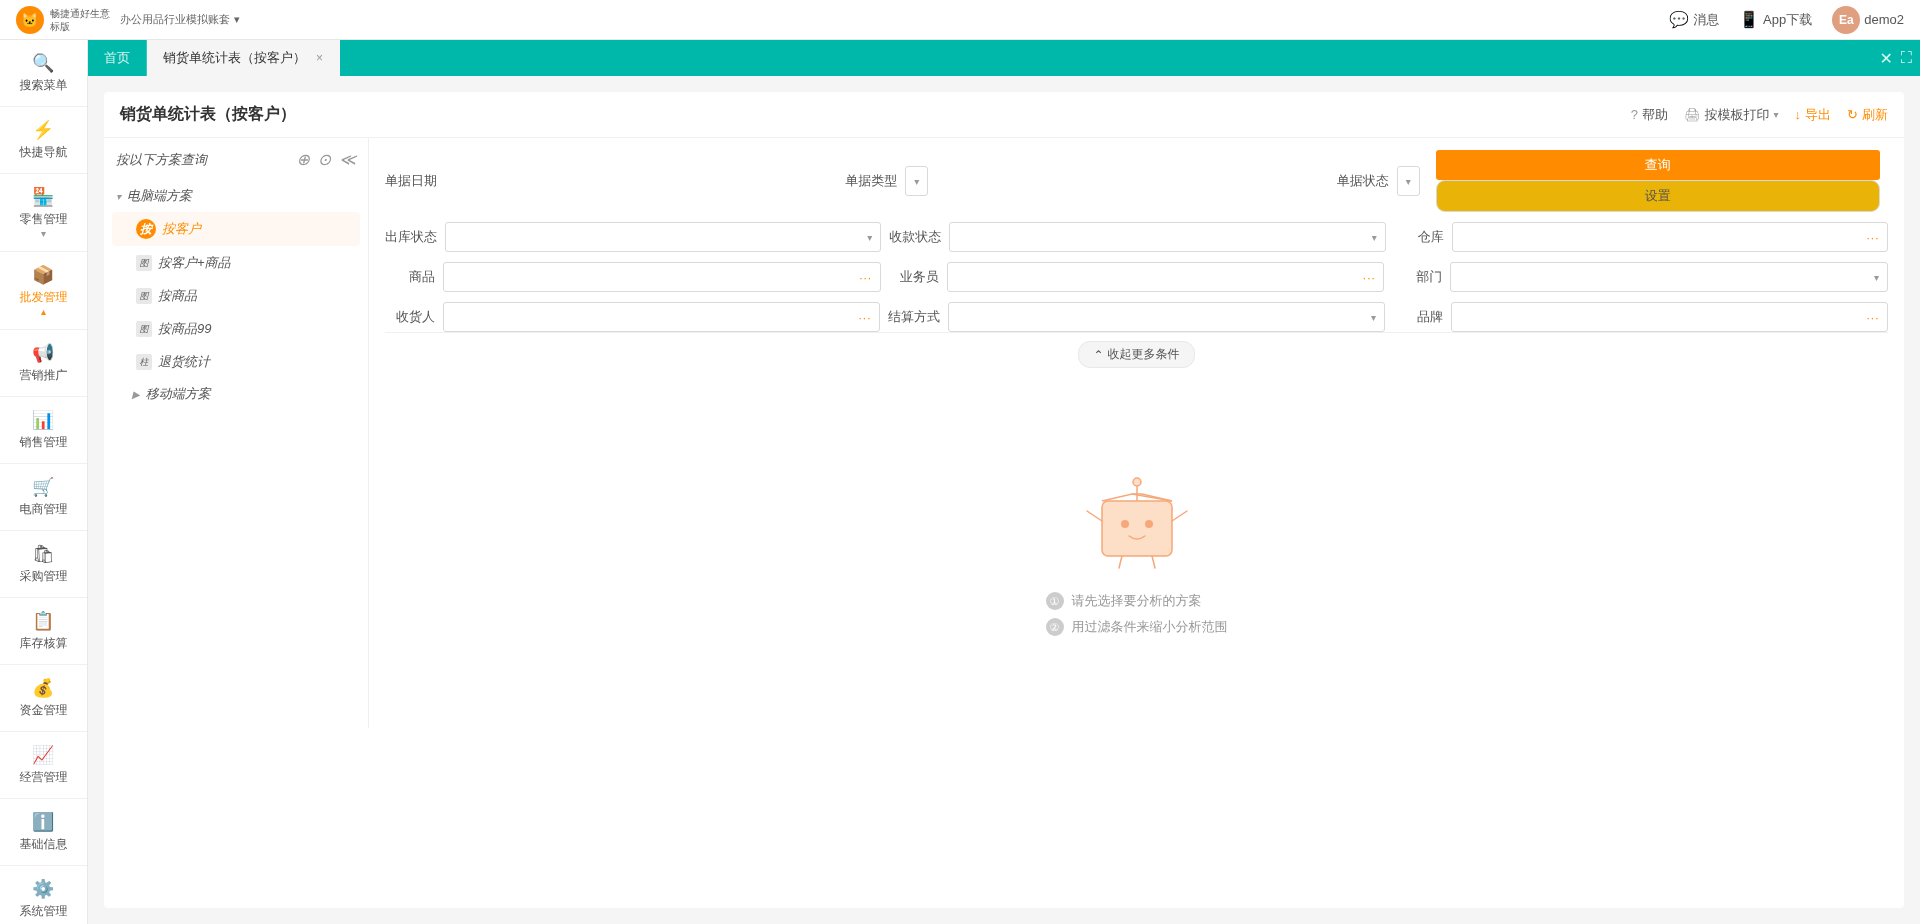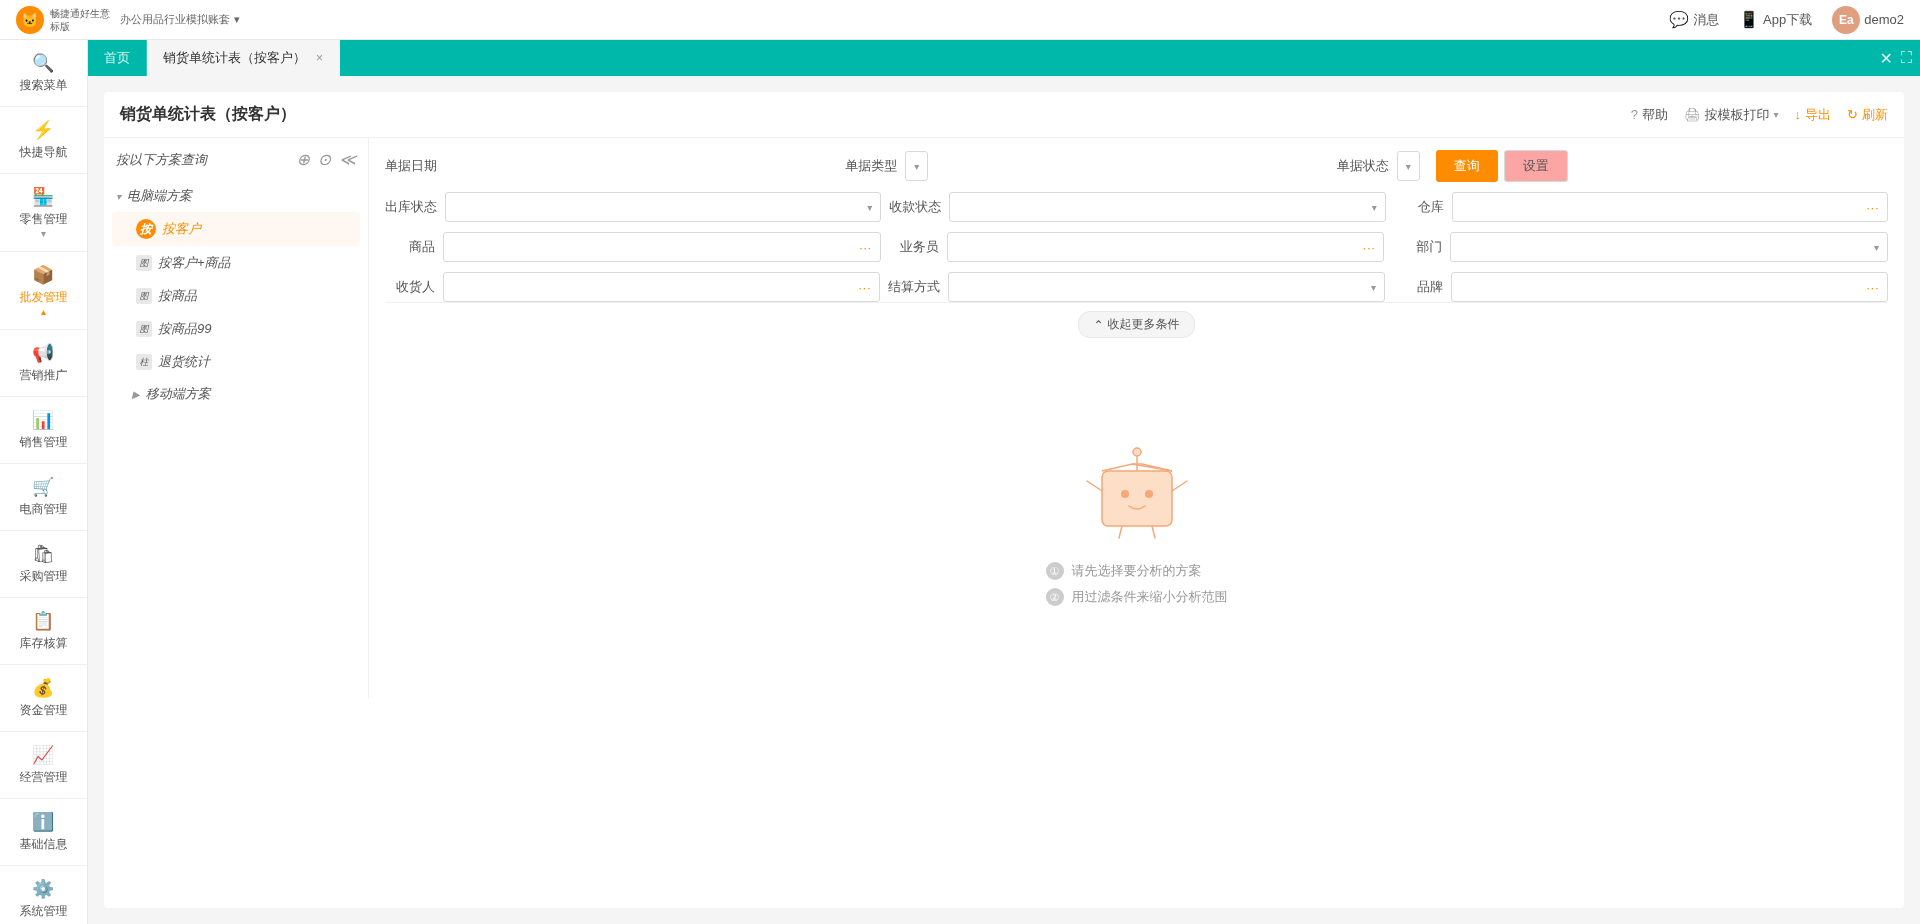--- a/index.html
+++ b/index.html
@@ -183,24 +183,24 @@
     .btn-primary {
       background: #ff8c00;
       color: white;
       border: none;
       border-radius: 3px;
       padding: 6px 18px;
       cursor: pointer;
       font-size: 13px;
     }
     .btn-secondary {
-      background: #fca5a5;
+      background: #eab308;
       color: #555;
       border: 1px solid #d9d9d9;
-      border-radius: 3px;
+      border-radius: 9px;
       padding: 6px 18px;
       cursor: pointer;
       font-size: 13px;
     }
 
     
     .content-body {
       display: flex;
     }
 
@@ -389,21 +389,22 @@
       background: #ccc;
       color: white;
       display: flex; align-items: center; justify-content: center;
       font-size: 11px;
       flex-shrink: 0;
     }
 
     
     .query-buttons {
       display: flex;
-      gap: 6px;
+      flex-direction: column;
+      gap: 0;
       margin-left: 8px;
     }
   </style>
 </head>
 <body>
 
 <div class="top-header">
   <div class="top-header-left">
     <div class="logo-area">
       <div class="logo-icon">🐱</div>

